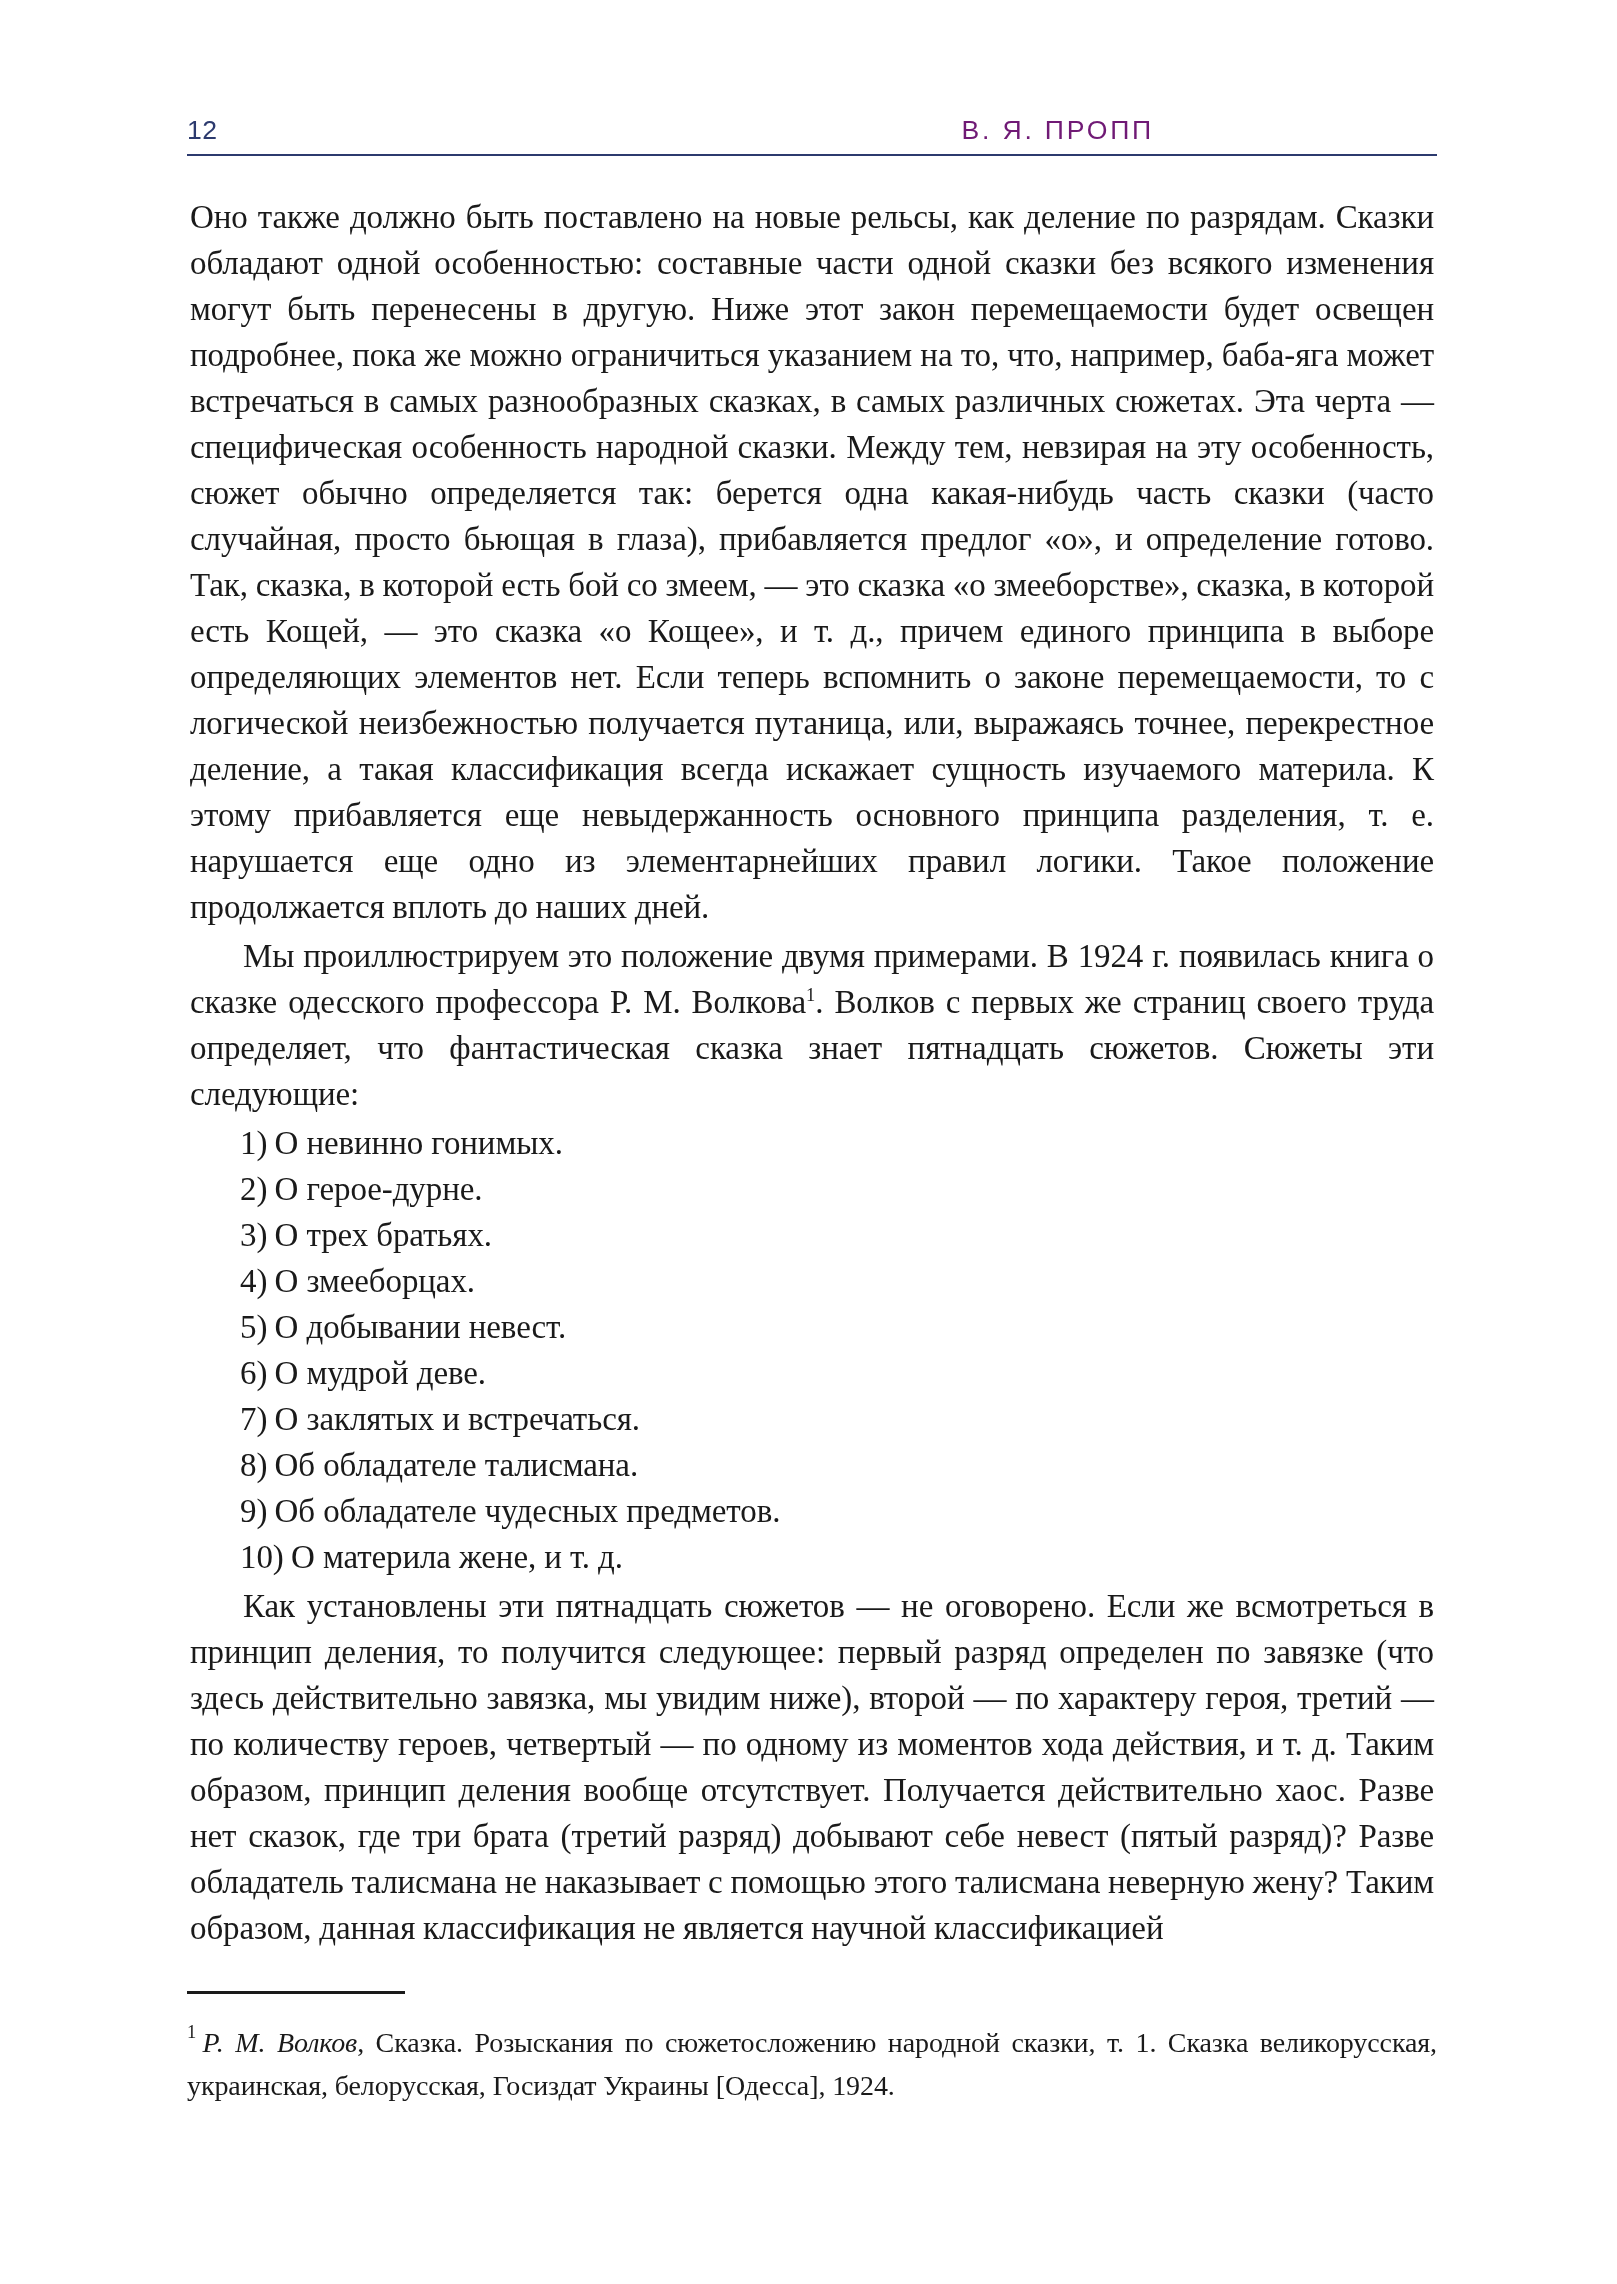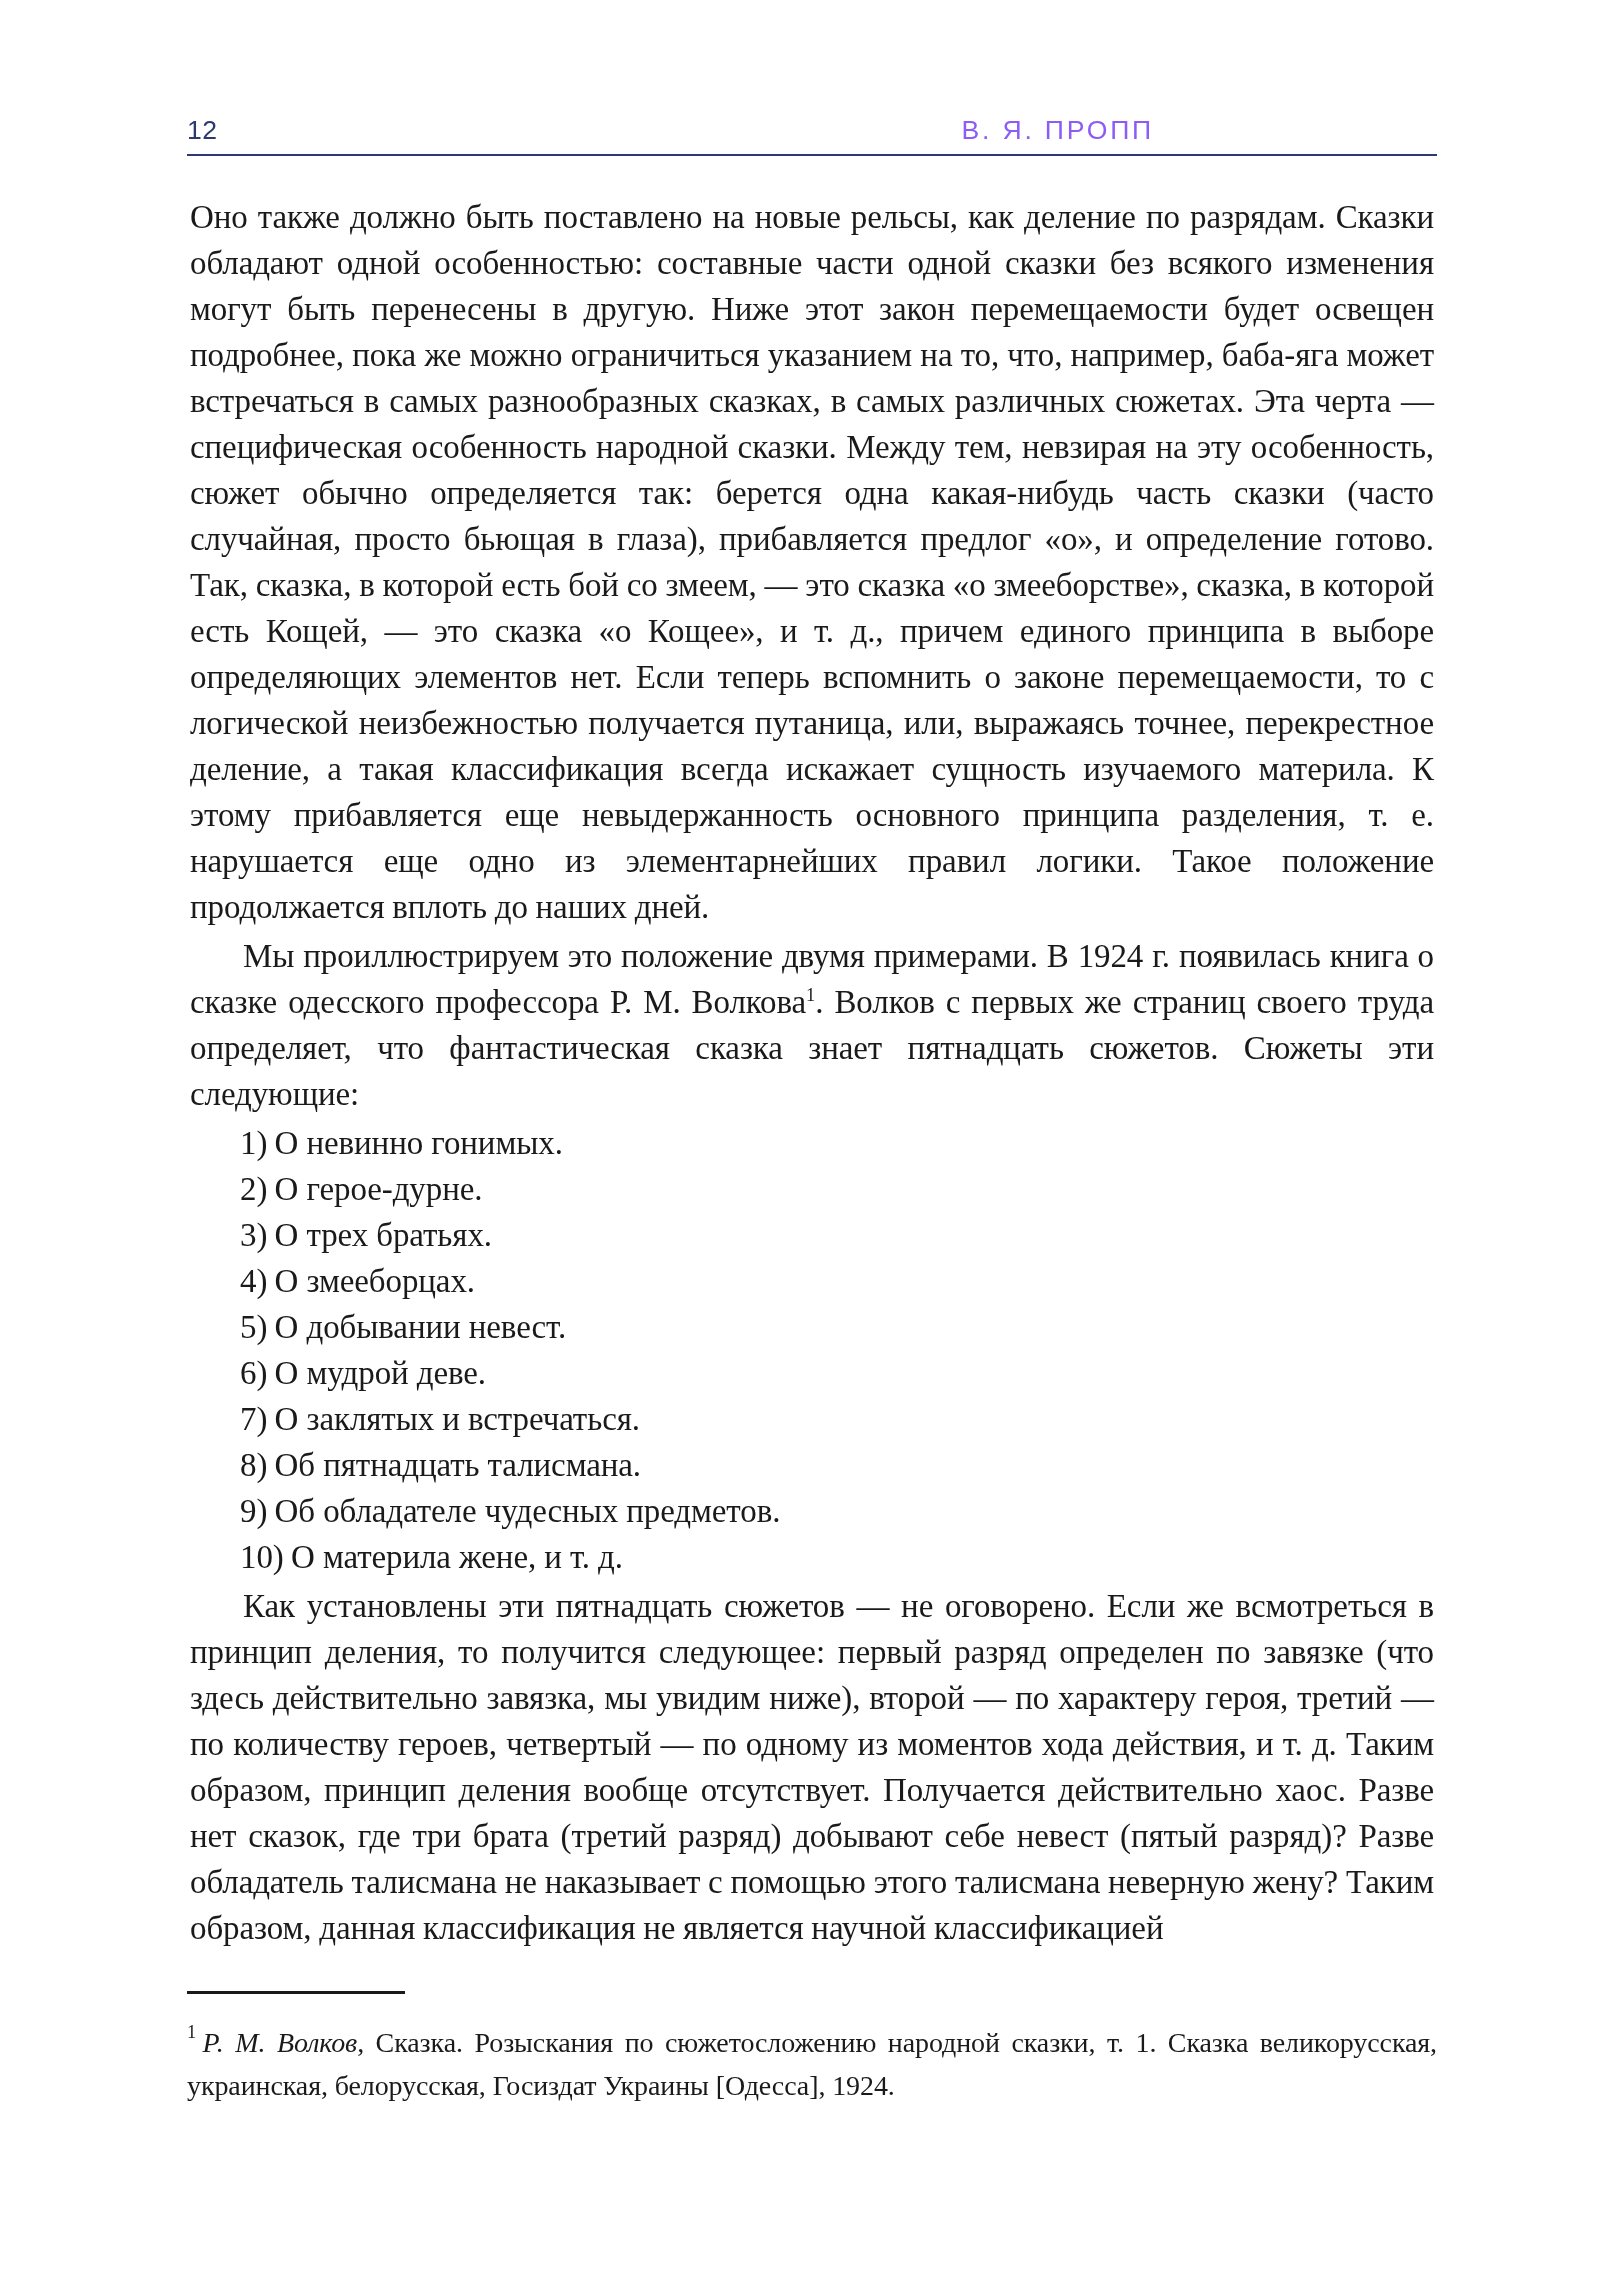--- a/index.html
+++ b/index.html
@@ -37,21 +37,21 @@
   .folio {
     font-family: "Liberation Sans", "DejaVu Sans", sans-serif;
     font-size: 26.6px;
     letter-spacing: 0.4px;
     color: #2c3a6e;
   }
   .head-title {
     font-family: "Liberation Sans", "DejaVu Sans", sans-serif;
     font-size: 26.6px;
     letter-spacing: 2.8px;
-    color: #8b5cf6;
+    color: #701a75;
     margin-right: 290px;
   }
   .head-rule {
     position: absolute;
     left: 187px;
     top: 142px;
     width: 1250px;
     height: 2.4px;
     background: #2c3a6e;
   }
@@ -144,21 +144,21 @@
     <p class="body indent"><span>Мы проиллюстрируем это положение двумя примерами. В 1924 г. появилась книга о сказке одесского профессора Р. М. Волкова</span><sup class="ref">1</sup><span>. Волков с первых же страниц своего труда определяет, что фантастическая сказка знает пятнадцать сюжетов. Сюжеты эти следующие:</span></p>
 
     <ol class="plots">
       <li><span class="li-num">1)</span><span>О невинно гонимых.</span></li>
       <li><span class="li-num">2)</span><span>О герое-дурне.</span></li>
       <li><span class="li-num">3)</span><span>О трех братьях.</span></li>
       <li><span class="li-num">4)</span><span>О змееборцах.</span></li>
       <li><span class="li-num">5)</span><span>О добывании невест.</span></li>
       <li><span class="li-num">6)</span><span>О мудрой деве.</span></li>
       <li><span class="li-num">7)</span><span>О заклятых и встречаться.</span></li>
-      <li><span class="li-num">8)</span><span>Об пятнадцать талисмана.</span></li>
+      <li><span class="li-num">8)</span><span>Об обладателе талисмана.</span></li>
       <li><span class="li-num">9)</span><span>Об обладателе чудесных предметов.</span></li>
       <li><span class="li-num">10)</span><span>О материла жене, и т. д.</span></li>
     </ol>
 
     <p class="body indent last">Как установлены эти пятнадцать сюжетов — не оговорено. Если же всмотреться в принцип деления, то получится следующее: первый разряд определен по завязке (что здесь действительно завязка, мы увидим ниже), второй — по характеру героя, третий — по количеству героев, четвертый — по одному из моментов хода действия, и т. д. Таким образом, принцип деления вообще отсутствует. Получается действительно хаос. Разве нет сказок, где три брата (третий разряд) добывают себе невест (пятый разряд)? Разве обладатель талисмана не наказывает с помощью этого талисмана неверную жену? Таким образом, данная классификация не является научной классификацией</p>
 
   </div>
 
   <div class="footnote-zone">
     <div class="fn-rule"></div>

